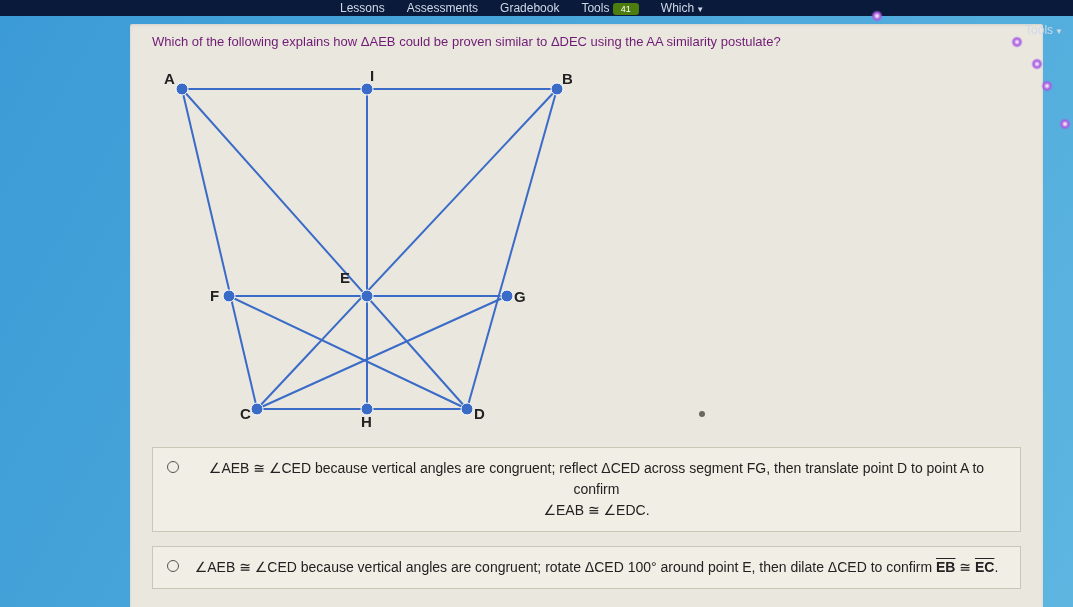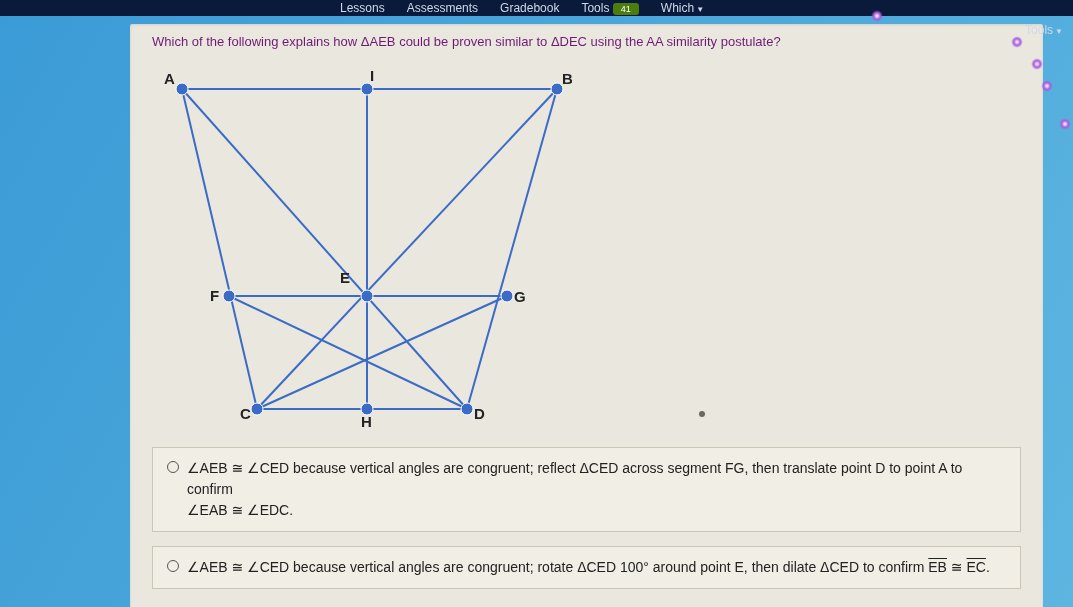--- a/index.html
+++ b/index.html
@@ -106,22 +106,22 @@
       align-items: flex-start;
       gap: 8px;
     }
     .radio {
       width: 12px; height: 12px;
       border: 1.5px solid #555;
       border-radius: 50%;
       margin-top: 3px;
       flex-shrink: 0;
     }
-    .op-text { flex: 1; }
-    .over { text-decoration: overline; }
+    .op-text { flex: 1; text-align: center; }
+    .over { text-decoration: overline; font-weight: bold; }
 
     .small-dot { fill: #6b685c; }
 
     
     .glow-dot {
       position: absolute;
       width: 12px; height: 12px;
       background: radial-gradient(circle,#fff,#a85be0 40%,transparent 70%);
       border-radius: 50%;
     }

